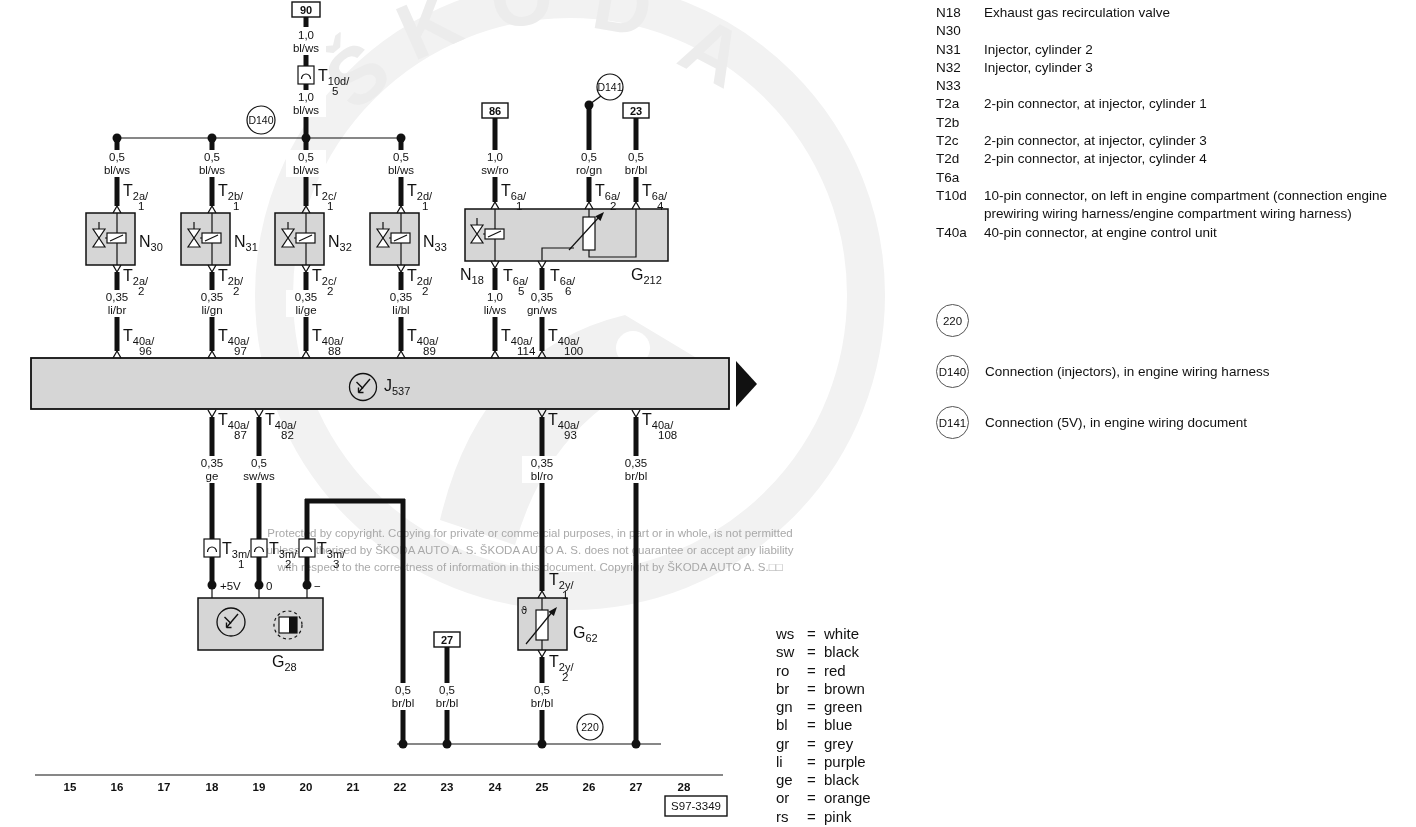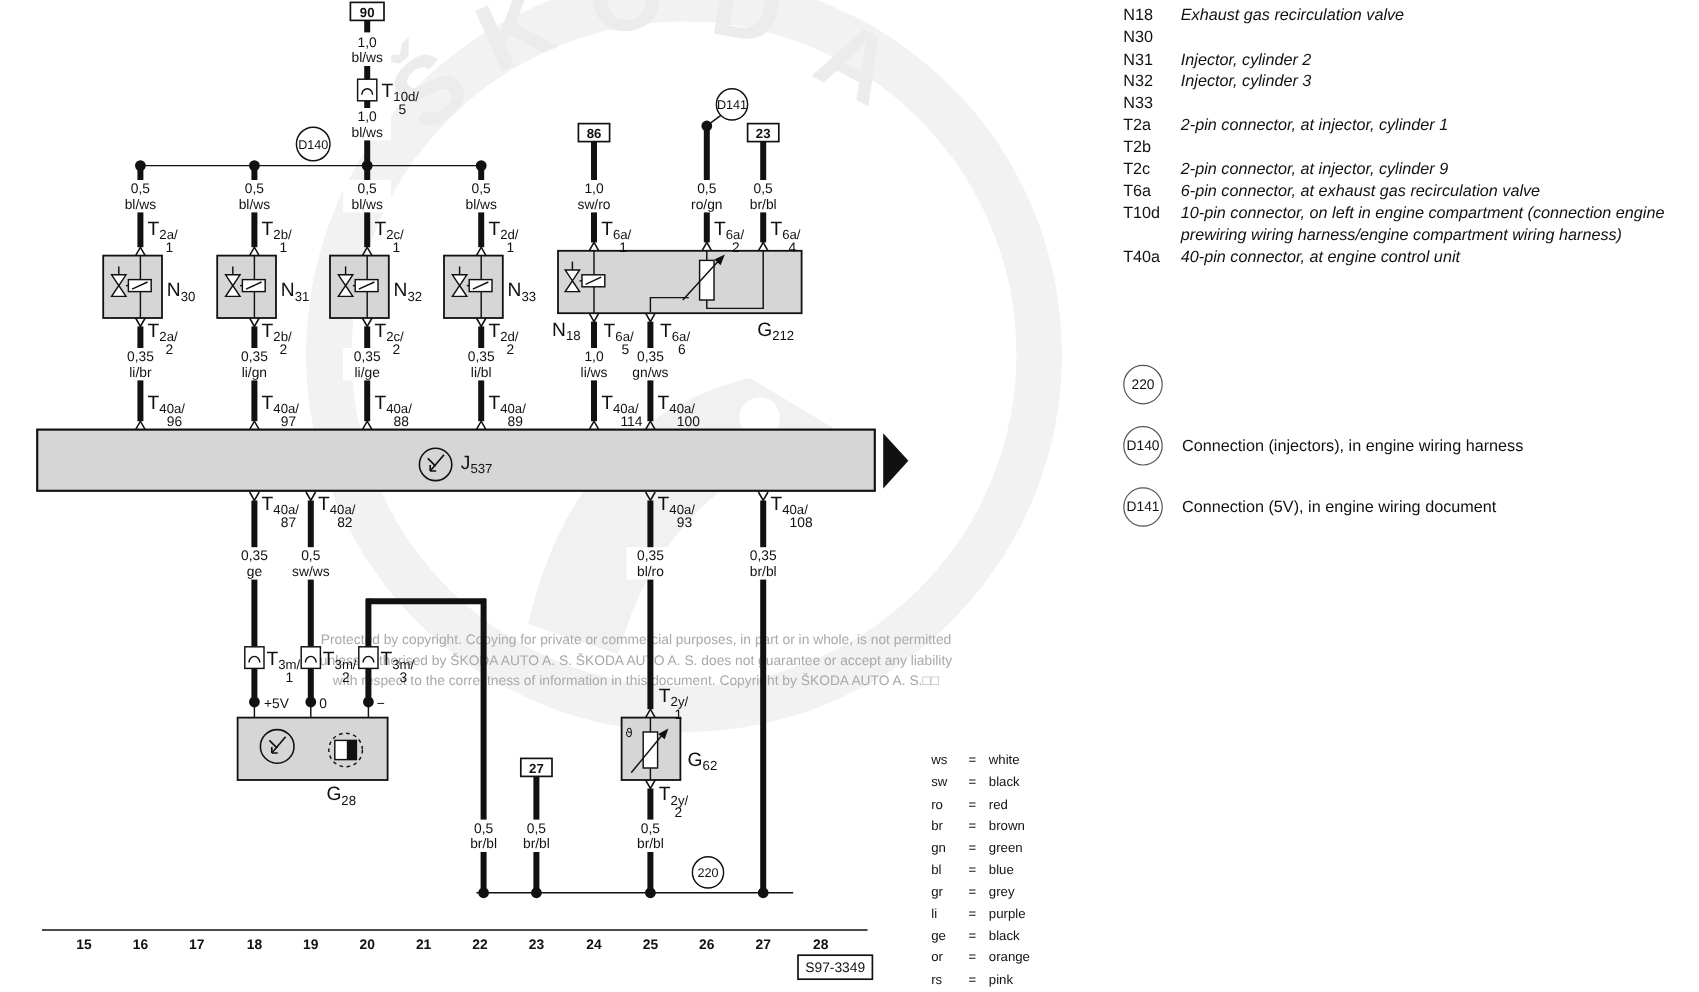--- a/index.html
+++ b/index.html
@@ -29,25 +29,25 @@
   .pin{font:11.5px "Liberation Sans",sans-serif;}
   .comp{font:16px "Liberation Sans",sans-serif;}
   .track{font:bold 11.5px "Liberation Sans",sans-serif;text-anchor:middle;}
   .theta{font:10px "DejaVu Sans",sans-serif;}
   .wmletter{font:bold 80px "Liberation Sans",sans-serif;fill:#ececec;text-anchor:middle;}
   .cpr{font:11.5px "Liberation Sans",sans-serif;fill:#a9a9a9;text-anchor:middle;}
   
   .legend{position:absolute;left:936px;top:4px;width:474px;font-size:13.5px;line-height:18.3px;}
   .lg-row{display:flex;}
   .lg-id{width:48px;flex:none;}
-  .lg-desc{flex:1;font-style:italic;}
+  .lg-desc{flex:1;}
   .circle-row{position:absolute;display:flex;align-items:center;font-size:13.5px;}
   .node-circle{width:31px;height:31px;border:1px solid #555;border-radius:50%;flex:none;
                display:flex;align-items:center;justify-content:center;font-size:11.5px;margin-right:16px;}
-  .colors{position:absolute;left:776px;top:625px;width:170px;font-size:11px;line-height:18.25px;}
+  .colors{position:absolute;left:776px;top:625px;width:170px;font-size:15px;line-height:18.25px;}
   .cl-row{display:flex;}
   .cl-code{width:31px;flex:none;}
   .cl-eq{width:17px;flex:none;}
 </style>
 </head>
 <body>
 
 <div id="stage">
 
 <svg width="1416" height="827" viewBox="0 0 1416 827">
@@ -470,25 +470,28 @@
       </div>
   <div class="lg-row">
         <span class="lg-id">T2a</span>
         <span class="lg-desc">2-pin connector, at injector, cylinder 1</span>
       </div>
   <div class="lg-row">
         <span class="lg-id">T2b</span>
       </div>
   <div class="lg-row">
         <span class="lg-id">T2c</span>
-        <span class="lg-desc">2-pin connector, at injector, cylinder 9</span>
+        <span class="lg-desc">2-pin connector, at injector, cylinder 3</span>
+      </div>
+  <div class="lg-row">
+        <span class="lg-id">T2d</span>
+        <span class="lg-desc">2-pin connector, at injector, cylinder 4</span>
       </div>
   <div class="lg-row">
         <span class="lg-id">T6a</span>
-        <span class="lg-desc">6-pin connector, at exhaust gas recirculation valve</span>
       </div>
   <div class="lg-row">
         <span class="lg-id">T10d</span>
         <span class="lg-desc">10-pin connector, on left in engine compartment (connection engine prewiring wiring harness/engine compartment wiring harness)</span>
       </div>
   <div class="lg-row">
         <span class="lg-id">T40a</span>
         <span class="lg-desc">40-pin connector, at engine control unit</span>
       </div>
 </div>

